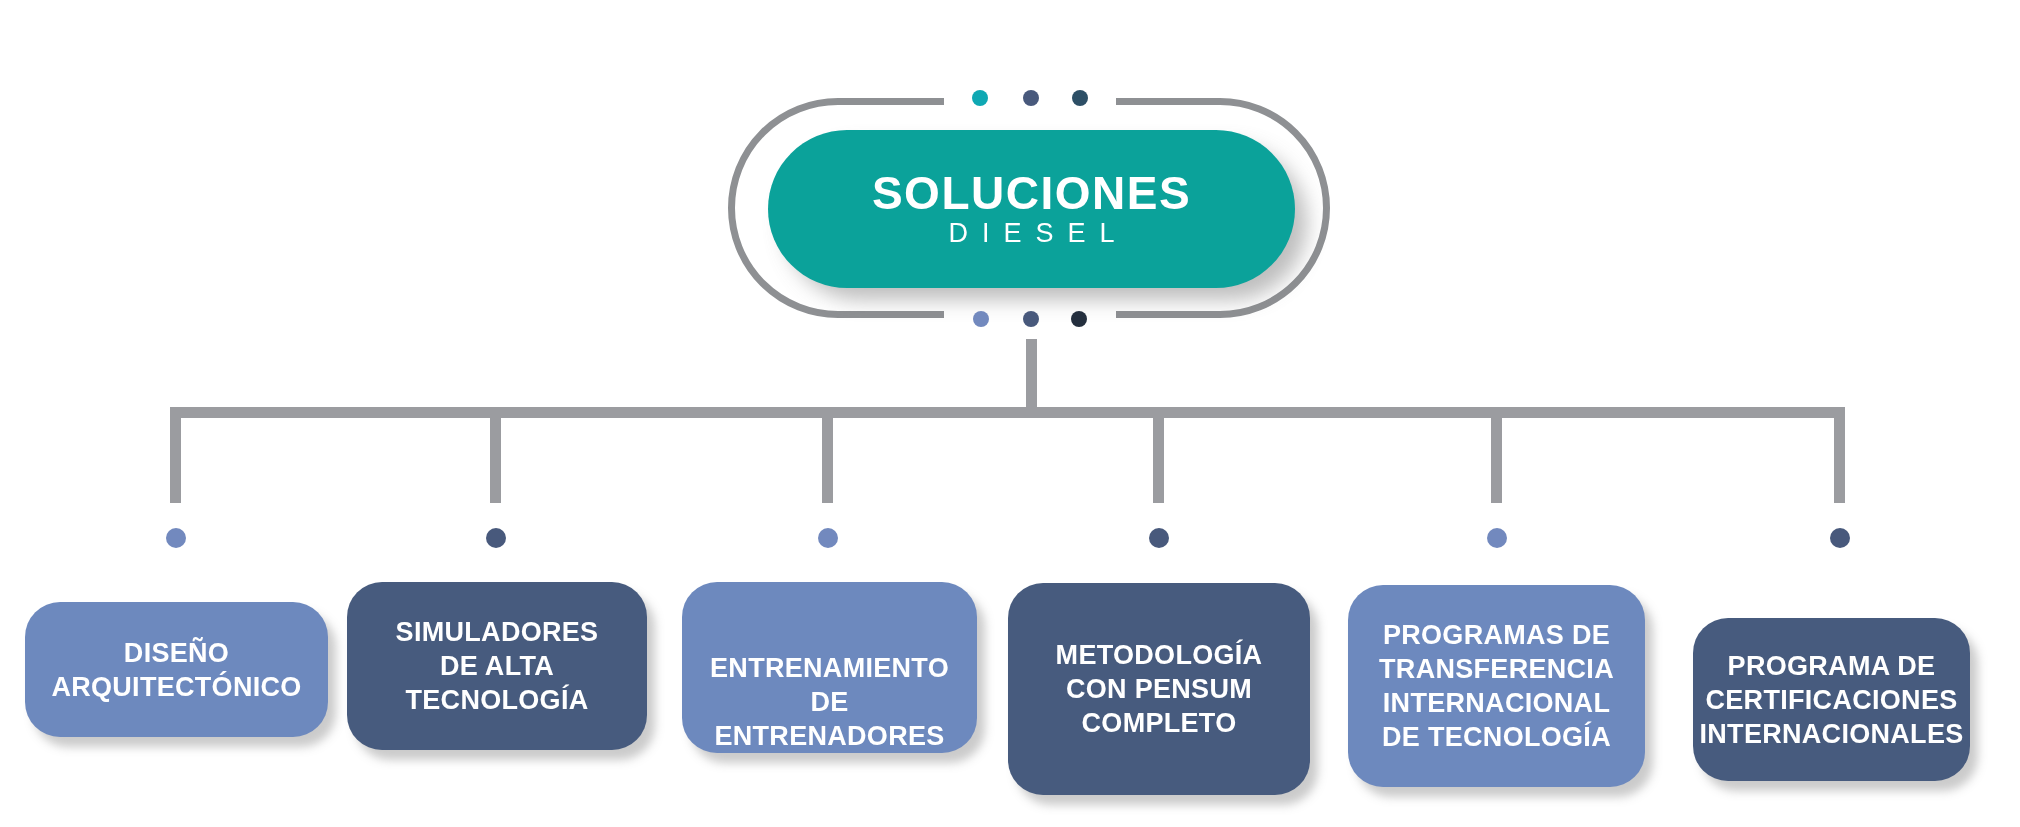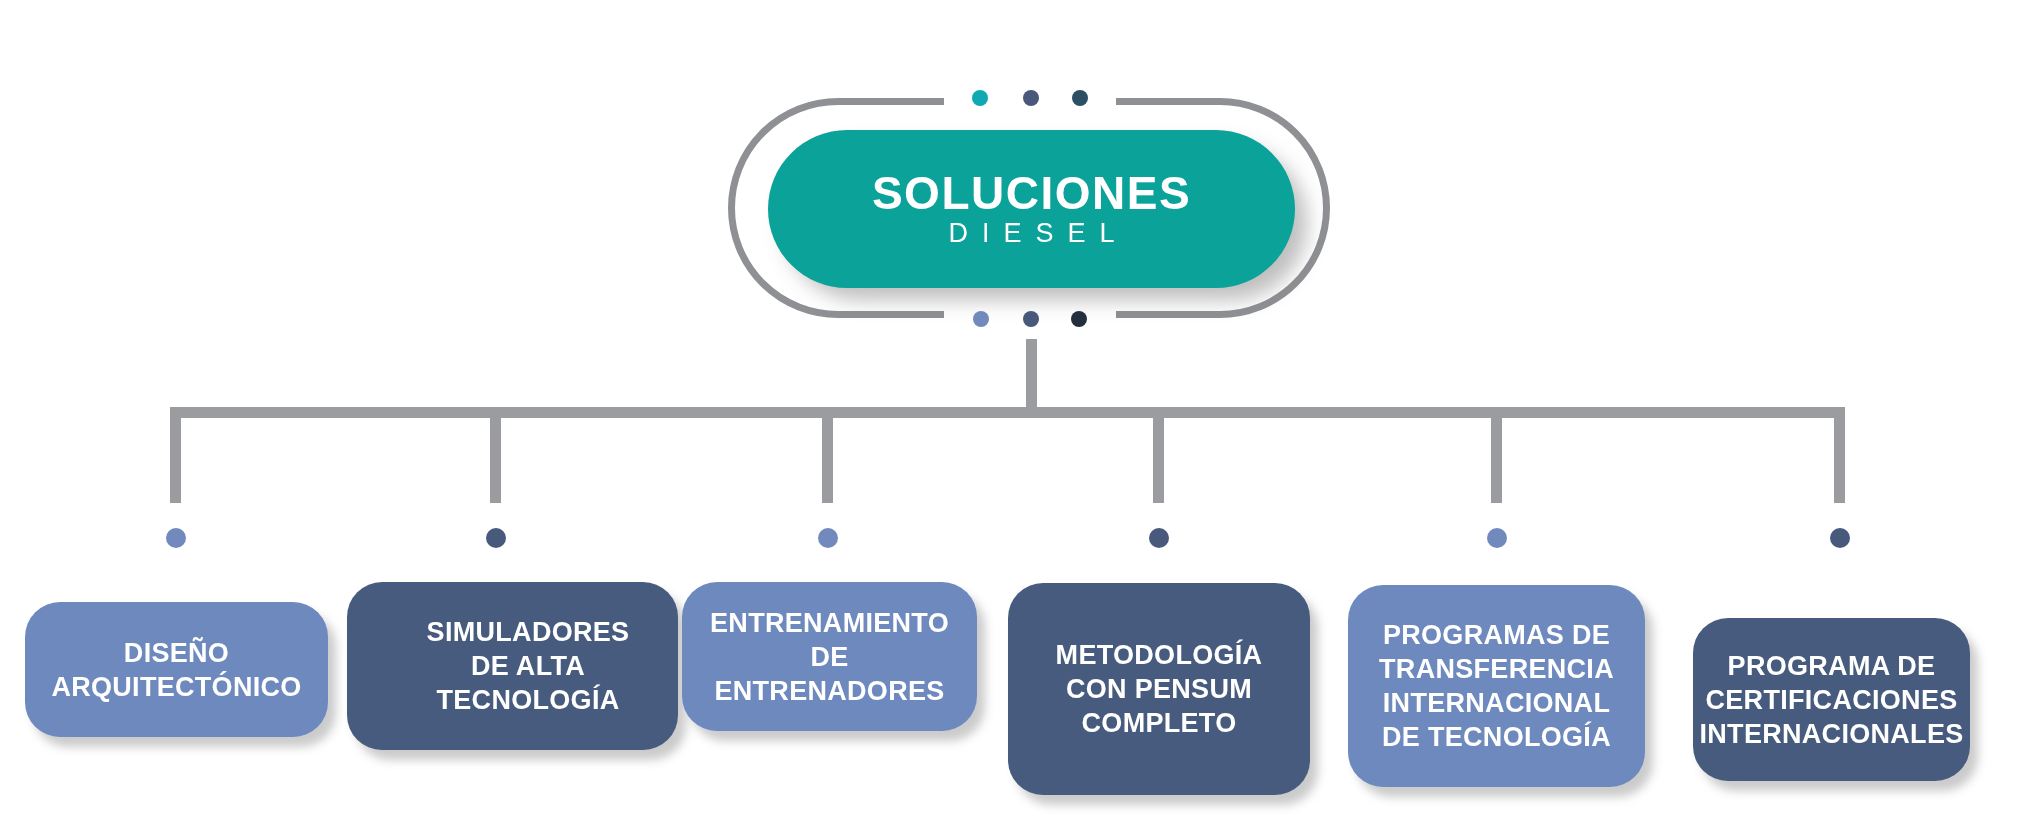--- a/index.html
+++ b/index.html
@@ -57,22 +57,22 @@
     display:flex;align-items:center;justify-content:center;text-align:center;
     box-shadow:8px 10px 10px rgba(140,140,140,0.45);
   }
   .child.light{background:var(--box-light);}
   .child.dark{background:var(--box-dark);}
   .child .label{
     color:#ffffff;font-size:27px;font-weight:800;line-height:34px;
     letter-spacing:0.3px;white-space:pre-line;padding:0 10px;
   }
   .child.c1{left:25px;top:602px;width:303px;height:135px;}
-  .child.c2{left:347px;top:582px;width:300px;height:168px;padding-left:31px;}
-  .child.c3{left:682px;top:582px;width:295px;height:149px;}
+  .child.c2{left:347px;top:582px;width:300px;height:168px;}
+  .child.c3{left:682px;top:582px;width:295px;height:171px;align-items:flex-end;}
   .child.c4{left:1008px;top:583px;width:302px;height:212px;}
   .child.c5{left:1348px;top:585px;width:297px;height:202px;}
   .child.c6{left:1693px;top:618px;width:277px;height:163px;text-align:center;}
 </style>
 </head>
 <body>
 
 <div class="canvas">
 
   <div class="ring"></div>

